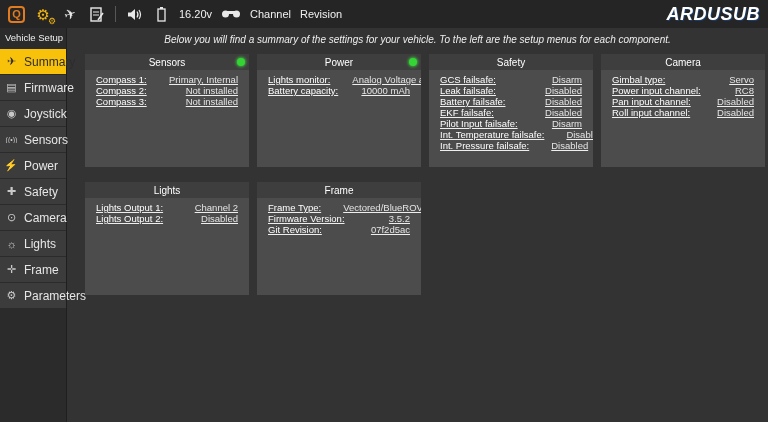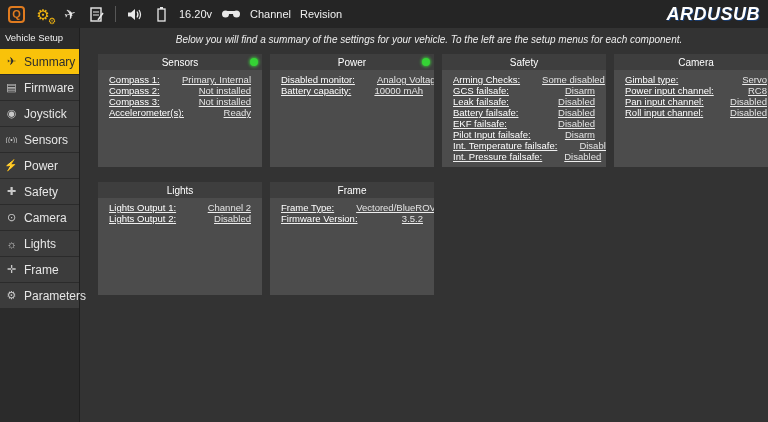--- a/index.html
+++ b/index.html
@@ -51,21 +51,21 @@
     color: #ffffff;
     text-shadow: 1px 1px 0 #1a3c6e;
   }
 
   
   .content {
     display: flex;
     height: 394px;
   }
   .sidebar {
-    width: 80px;
+    width: 67px;
     background: #2b2b2b;
     border-right: 1px solid #1f1f1f;
     flex-shrink: 0;
   }
   .sidebar-header {
     color: #f0f0f0;
     font-size: 9.5px;
     padding: 4px 4px 6px 5px;
     white-space: nowrap;
   }
@@ -261,52 +261,44 @@
               <span class="v">Primary, Internal</span>
             </div>
             <div class="kv-row">
               <span class="k">Compass 2:</span>
               <span class="v">Not installed</span>
             </div>
             <div class="kv-row">
               <span class="k">Compass 3:</span>
               <span class="v">Not installed</span>
             </div>
-            <div class="kv-row">
-              <span class="k">Accelerometer(s):</span>
-              <span class="v">Ready</span>
-            </div>
           </div>
         </div>
         <div class="card">
           <div class="card-header">
             <span class="card-title">Power</span>
             <span class="status-dot"></span>
           </div>
           <div class="card-body">
             <div class="kv-row">
-              <span class="k">Disabled monitor:</span>
+              <span class="k">Lights monitor:</span>
               <span class="v">Analog Voltage and Current</span>
             </div>
             <div class="kv-row">
               <span class="k">Battery capacity:</span>
               <span class="v">10000 mAh</span>
             </div>
           </div>
         </div>
         <div class="card">
           <div class="card-header">
             <span class="card-title">Safety</span>
           </div>
           <div class="card-body">
             <div class="kv-row">
-              <span class="k">Arming Checks:</span>
-              <span class="v">Some disabled</span>
-            </div>
-            <div class="kv-row">
               <span class="k">GCS failsafe:</span>
               <span class="v">Disarm</span>
             </div>
             <div class="kv-row">
               <span class="k">Leak failsafe:</span>
               <span class="v">Disabled</span>
             </div>
             <div class="kv-row">
               <span class="k">Battery failsafe:</span>
               <span class="v">Disabled</span>
@@ -373,18 +365,22 @@
           </div>
           <div class="card-body">
             <div class="kv-row">
               <span class="k">Frame Type:</span>
               <span class="v">Vectored/BlueROV2</span>
             </div>
             <div class="kv-row">
               <span class="k">Firmware Version:</span>
               <span class="v">3.5.2</span>
             </div>
+            <div class="kv-row">
+              <span class="k">Git Revision:</span>
+              <span class="v">07f2d5ac</span>
+            </div>
           </div>
         </div>
       </div>
   </div>
 
 </div>
 
 </body></html>

